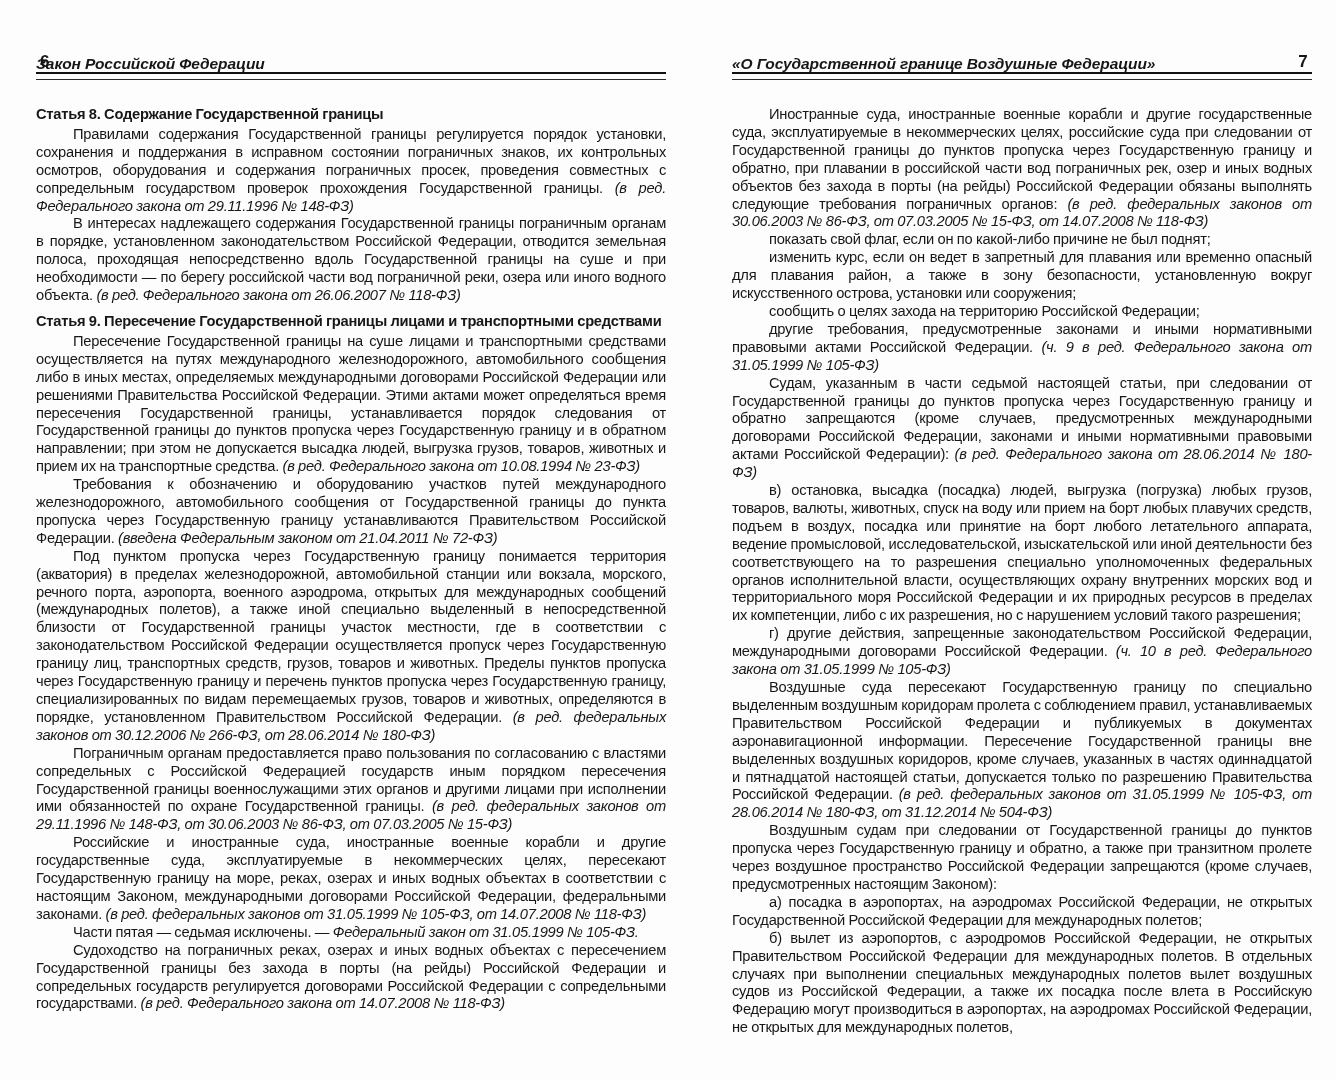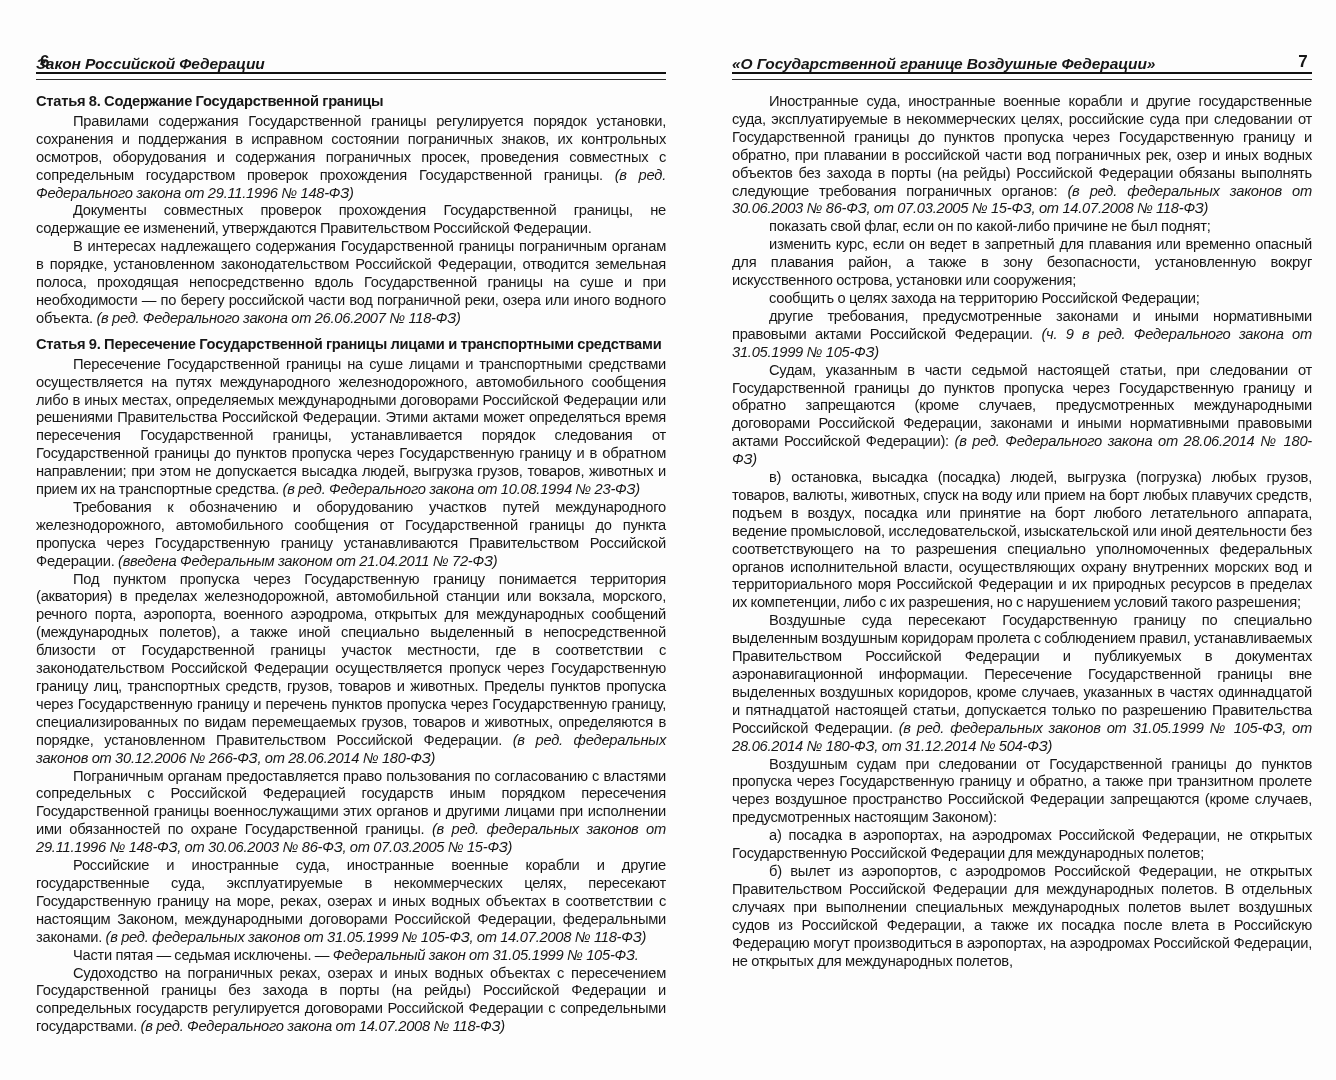--- a/index.html
+++ b/index.html
@@ -49,21 +49,21 @@
     left: 0; right: 0;
     bottom: 7px;
     text-align: left;
     font-size: 15.5px;
     font-weight: bold;
     font-style: italic;
     letter-spacing: -0.1px;
   }
 
   .page-body {
-    margin-top: 13px;
+    margin-top: 26px;
     text-align: justify;
     font-size: 14.7px;
     line-height: 17.9px;
     letter-spacing: -0.25px;
     word-spacing: -0.3px;
   }
   .page-body p {
     margin: 0;
     padding: 0;
   }
@@ -84,21 +84,20 @@
 
   <div class="page" id="left-page">
     <div class="page-header">
       <span class="page-number">6</span>
       <span class="running-title">Закон Российской Федерации</span>
       <span class="header-rule"></span>
     </div>
     <div class="page-body" id="left-body">
         <p class="article-heading"><span>Статья 8. Содержание Государственной границы</span></p>
         <p class="body-par"><span>Правилами содержания Государственной границы регулируется порядок установки, сохранения и поддержания в исправном состоянии пограничных знаков, их контрольных осмотров, оборудования и содержания пограничных просек, проведения совместных с сопредельным государством проверок прохождения Государственной границы. </span><span class="ital">(в ред. Федерального закона от 29.11.1996 № 148-ФЗ)</span></p>
-        <p class="body-par"><span>Документы совместных проверок прохождения Государственной границы, не содержащие ее изменений, утверждаются Правительством Российской Федерации.</span></p>
         <p class="body-par"><span>В интересах надлежащего содержания Государственной границы пограничным органам в порядке, установленном законодательством Российской Федерации, отводится земельная полоса, проходящая непосредственно вдоль Государственной границы на суше и при необходимости — по берегу российской части вод пограничной реки, озера или иного водного объекта. </span><span class="ital">(в ред. Федерального закона от 26.06.2007 № 118-ФЗ)</span></p>
         <p class="article-heading"><span>Статья 9. Пересечение Государственной границы лицами и транспортными средствами</span></p>
         <p class="body-par"><span>Пересечение Государственной границы на суше лицами и транспортными средствами осуществляется на путях международного железнодорожного, автомобильного сообщения либо в иных местах, определяемых международными договорами Российской Федерации или решениями Правительства Российской Федерации. Этими актами может определяться время пересечения Государственной границы, устанавливается порядок следования от Государственной границы до пунктов пропуска через Государственную границу и в обратном направлении; при этом не допускается высадка людей, выгрузка грузов, товаров, животных и прием их на транспортные средства. </span><span class="ital">(в ред. Федерального закона от 10.08.1994 № 23-ФЗ)</span></p>
         <p class="body-par"><span>Требования к обозначению и оборудованию участков путей международного железнодорожного, автомобильного сообщения от Государственной границы до пункта пропуска через Государственную границу устанавливаются Правительством Российской Федерации. </span><span class="ital">(введена Федеральным законом от 21.04.2011 № 72-ФЗ)</span></p>
         <p class="body-par"><span>Под пунктом пропуска через Государственную границу понимается территория (акватория) в пределах железнодорожной, автомобильной станции или вокзала, морского, речного порта, аэропорта, военного аэродрома, открытых для международных сообщений (международных полетов), а также иной специально выделенный в непосредственной близости от Государственной границы участок местности, где в соответствии с законодательством Российской Федерации осуществляется пропуск через Государственную границу лиц, транспортных средств, грузов, товаров и животных. Пределы пунктов пропуска через Государственную границу и перечень пунктов пропуска через Государственную границу, специализированных по видам перемещаемых грузов, товаров и животных, определяются в порядке, установленном Правительством Российской Федерации. </span><span class="ital">(в ред. федеральных законов от 30.12.2006 № 266-ФЗ, от 28.06.2014 № 180-ФЗ)</span></p>
         <p class="body-par"><span>Пограничным органам предоставляется право пользования по согласованию с властями сопредельных с Российской Федерацией государств иным порядком пересечения Государственной границы военнослужащими этих органов и другими лицами при исполнении ими обязанностей по охране Государственной границы. </span><span class="ital">(в ред. федеральных законов от 29.11.1996 № 148-ФЗ, от 30.06.2003 № 86-ФЗ, от 07.03.2005 № 15-ФЗ)</span></p>
         <p class="body-par"><span>Российские и иностранные суда, иностранные военные корабли и другие государственные суда, эксплуатируемые в некоммерческих целях, пересекают Государственную границу на море, реках, озерах и иных водных объектах в соответствии с настоящим Законом, международными договорами Российской Федерации, федеральными законами. </span><span class="ital">(в ред. федеральных законов от 31.05.1999 № 105-ФЗ, от 14.07.2008 № 118-ФЗ)</span></p>
         <p class="body-par"><span>Части пятая — седьмая исключены. — </span><span class="ital">Федеральный закон от 31.05.1999 № 105-ФЗ.</span></p>
         <p class="body-par"><span>Судоходство на пограничных реках, озерах и иных водных объектах с пересечением Государственной границы без захода в порты (на рейды) Российской Федерации и сопредельных государств регулируется договорами Российской Федерации с сопредельными государствами. </span><span class="ital">(в ред. Федерального закона от 14.07.2008 № 118-ФЗ)</span></p>
       </div>
@@ -111,20 +110,21 @@
       <span class="header-rule"></span>
     </div>
     <div class="page-body" id="right-body">
         <p class="body-par"><span>Иностранные суда, иностранные военные корабли и другие государственные суда, эксплуатируемые в некоммерческих целях, российские суда при следовании от Государственной границы до пунктов пропуска через Государственную границу и обратно, при плавании в российской части вод пограничных рек, озер и иных водных объектов без захода в порты (на рейды) Российской Федерации обязаны выполнять следующие требования пограничных органов: </span><span class="ital">(в ред. федеральных законов от 30.06.2003 № 86-ФЗ, от 07.03.2005 № 15-ФЗ, от 14.07.2008 № 118-ФЗ)</span></p>
         <p class="body-par"><span>показать свой флаг, если он по какой-либо причине не был поднят;</span></p>
         <p class="body-par"><span>изменить курс, если он ведет в запретный для плавания или временно опасный для плавания район, а также в зону безопасности, установленную вокруг искусственного острова, установки или сооружения;</span></p>
         <p class="body-par"><span>сообщить о целях захода на территорию Российской Федерации;</span></p>
         <p class="body-par"><span>другие требования, предусмотренные законами и иными нормативными правовыми актами Российской Федерации. </span><span class="ital">(ч. 9 в ред. Федерального закона от 31.05.1999 № 105-ФЗ)</span></p>
         <p class="body-par"><span>Судам, указанным в части седьмой настоящей статьи, при следовании от Государственной границы до пунктов пропуска через Государственную границу и обратно запрещаются (кроме случаев, предусмотренных международными договорами Российской Федерации, законами и иными нормативными правовыми актами Российской Федерации): </span><span class="ital">(в ред. Федерального закона от 28.06.2014 № 180-ФЗ)</span></p>
         <p class="body-par"><span>в) остановка, высадка (посадка) людей, выгрузка (погрузка) любых грузов, товаров, валюты, животных, спуск на воду или прием на борт любых плавучих средств, подъем в воздух, посадка или принятие на борт любого летательного аппарата, ведение промысловой, исследовательской, изыскательской или иной деятельности без соответствующего на то разрешения специально уполномоченных федеральных органов исполнительной власти, осуществляющих охрану внутренних морских вод и территориального моря Российской Федерации и их природных ресурсов в пределах их компетенции, либо с их разрешения, но с нарушением условий такого разрешения;</span></p>
+        <p class="body-par"><span>г) другие действия, запрещенные законодательством Российской Федерации, международными договорами Российской Федерации. </span><span class="ital">(ч. 10 в ред. Федерального закона от 31.05.1999 № 105-ФЗ)</span></p>
         <p class="body-par"><span>Воздушные суда пересекают Государственную границу по специально выделенным воздушным коридорам пролета с соблюдением правил, устанавливаемых Правительством Российской Федерации и публикуемых в документах аэронавигационной информации. Пересечение Государственной границы вне выделенных воздушных коридоров, кроме случаев, указанных в частях одиннадцатой и пятнадцатой настоящей статьи, допускается только по разрешению Правительства Российской Федерации. </span><span class="ital">(в ред. федеральных законов от 31.05.1999 № 105-ФЗ, от 28.06.2014 № 180-ФЗ, от 31.12.2014 № 504-ФЗ)</span></p>
         <p class="body-par"><span>Воздушным судам при следовании от Государственной границы до пунктов пропуска через Государственную границу и обратно, а также при транзитном пролете через воздушное пространство Российской Федерации запрещаются (кроме случаев, предусмотренных настоящим Законом):</span></p>
-        <p class="body-par"><span>а) посадка в аэропортах, на аэродромах Российской Федерации, не открытых Государственную Российской Федерации для международных полетов;</span></p>
+        <p class="body-par"><span>а) посадка в аэропортах, на аэродромах Российской Федерации, не открытых Государственной Российской Федерации для международных полетов;</span></p>
         <p class="body-par"><span>б) вылет из аэропортов, с аэродромов Российской Федерации, не открытых Правительством Российской Федерации для международных полетов. В отдельных случаях при выполнении специальных международных полетов вылет воздушных судов из Российской Федерации, а также их посадка после влета в Российскую Федерацию могут производиться в аэропортах, на аэродромах Российской Федерации, не открытых для международных полетов,</span></p>
       </div>
   </div>
 
 </div>
 
 </body></html>

